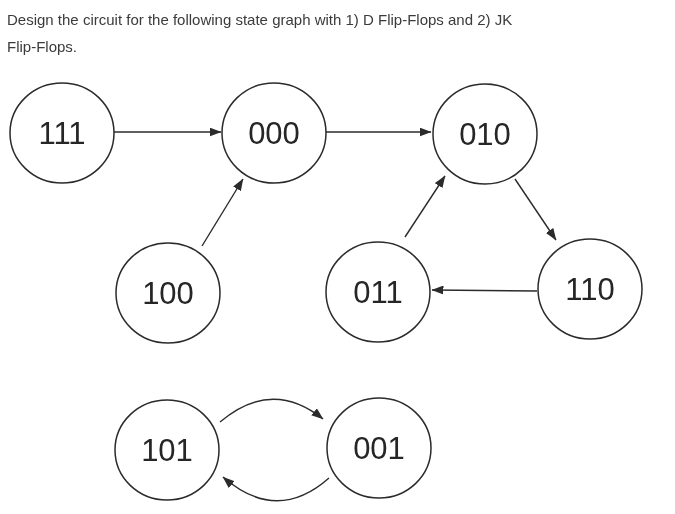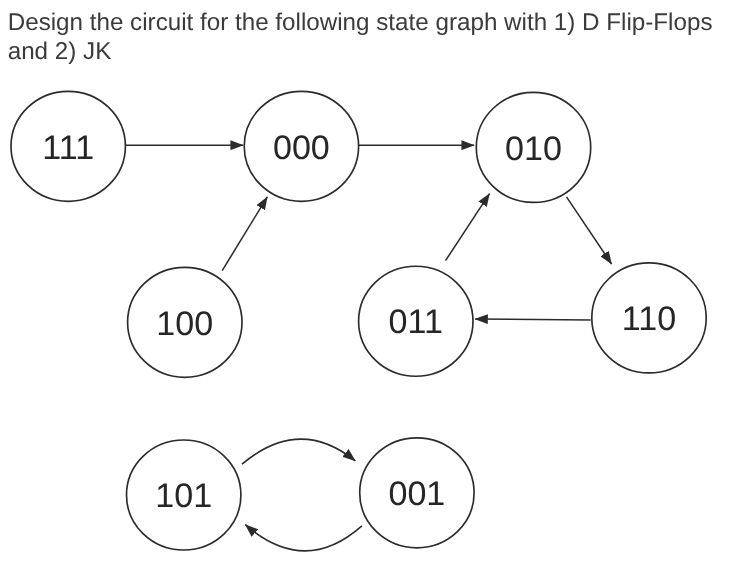--- a/index.html
+++ b/index.html
@@ -12,38 +12,39 @@
     height: 514px;
     position: relative;
     overflow: hidden;
     font-family: "Liberation Sans", sans-serif;
   }
   .question-text {
     position: absolute;
     left: 7px;
     top: 6px;
     width: 655px;
-    font-size: 22px;
+    font-size: 15px;
     line-height: 27px;
     color: #3b3b3b;
     font-weight: 400;
   }
   .diagram-svg {
     position: absolute;
     left: 0;
     top: 0;
     width: 675px;
     height: 514px;
   }
 </style>
 </head>
 <body>
 
 <div class="question-text">
   <div>Design the circuit for the following state graph with 1) D Flip-Flops and 2) JK</div>
+  <div>Flip-Flops.</div>
 </div>
 
 <svg class="diagram-svg" viewBox="0 0 675 514" xmlns="http://www.w3.org/2000/svg">
     <defs>
       <marker id="arrowhead" markerUnits="userSpaceOnUse" markerWidth="12" markerHeight="9" refX="11.5" refY="4.5" orient="auto">
         <path d="M0,0 L12,4.5 L0,9 Z" fill="#2b2b2b"></path>
       </marker>
     </defs>
     <line x1="114" y1="132" x2="221" y2="132" stroke="#2b2b2b" stroke-width="1.4" marker-end="url(#arrowhead)"></line>
     <line x1="326" y1="132" x2="431" y2="132" stroke="#2b2b2b" stroke-width="1.4" marker-end="url(#arrowhead)"></line>

